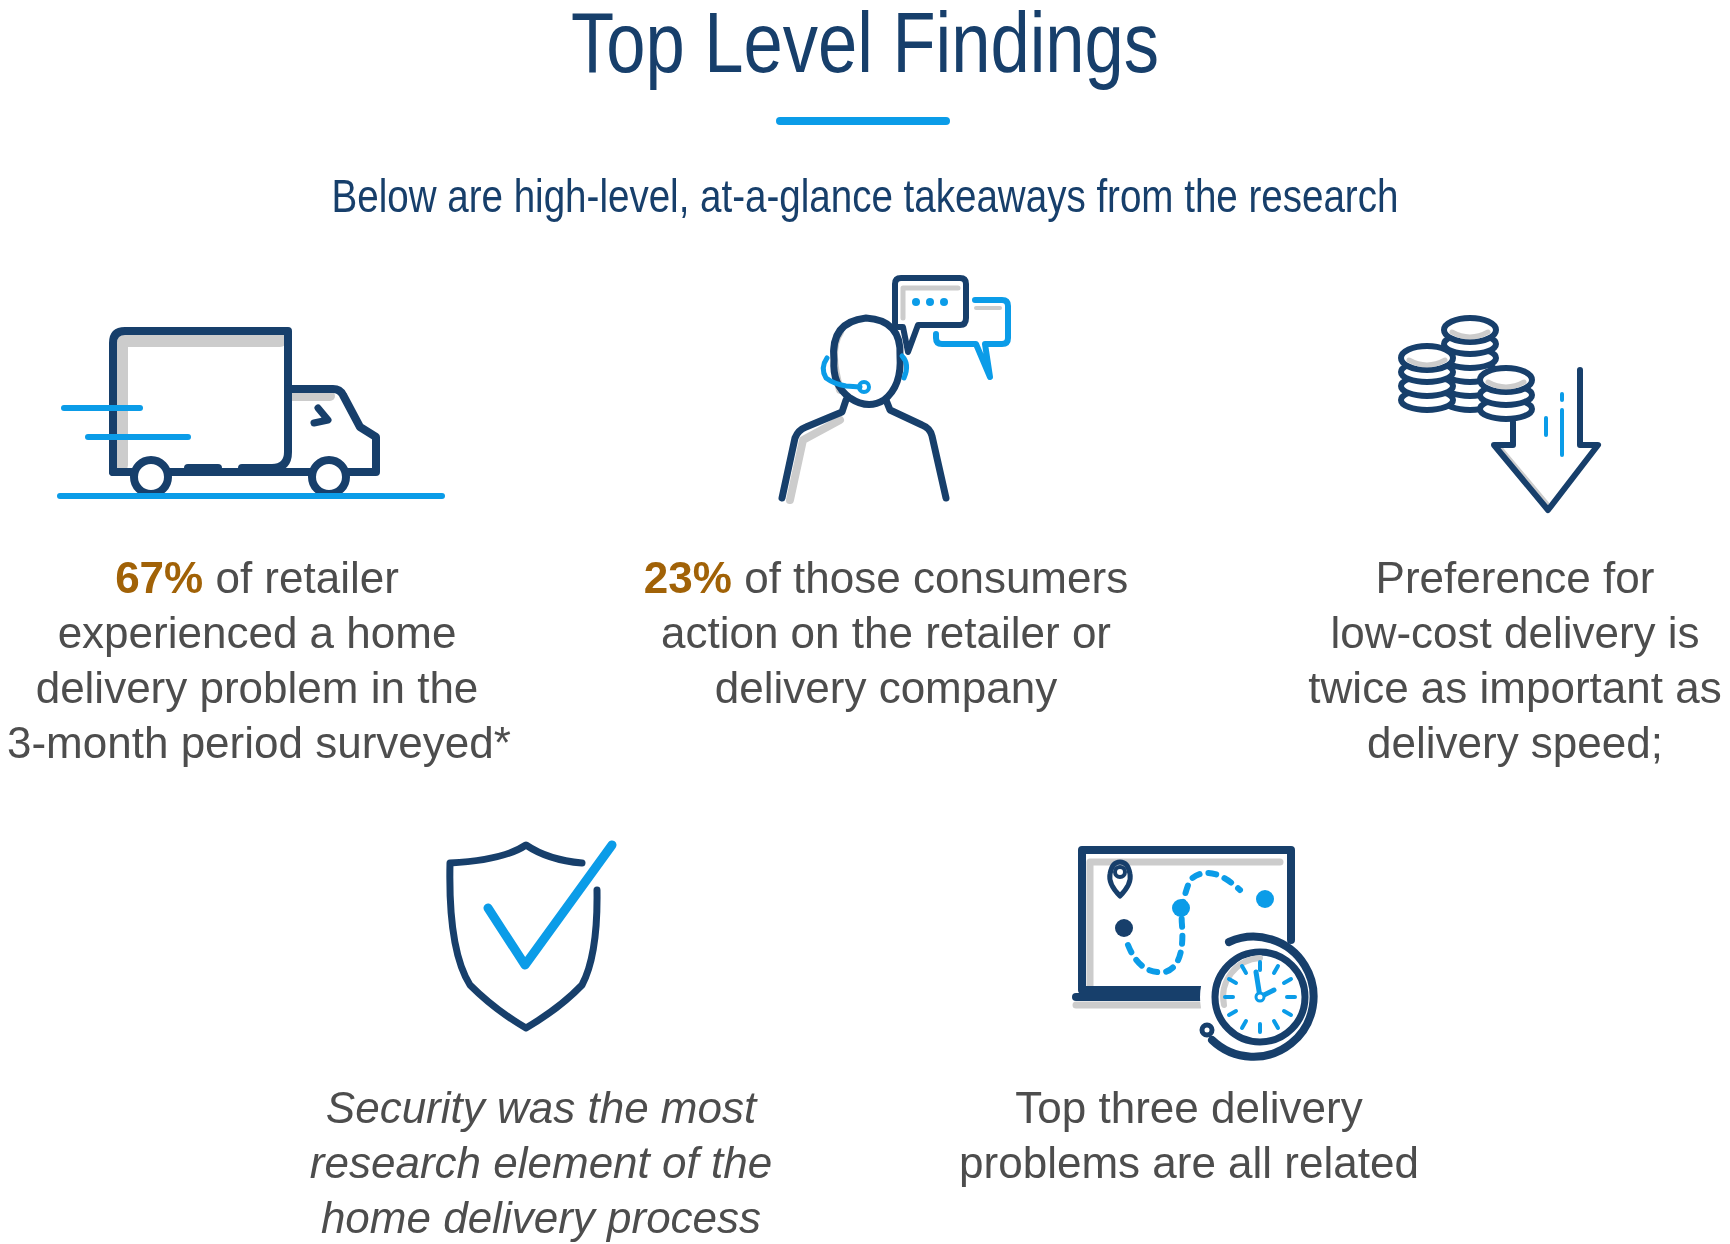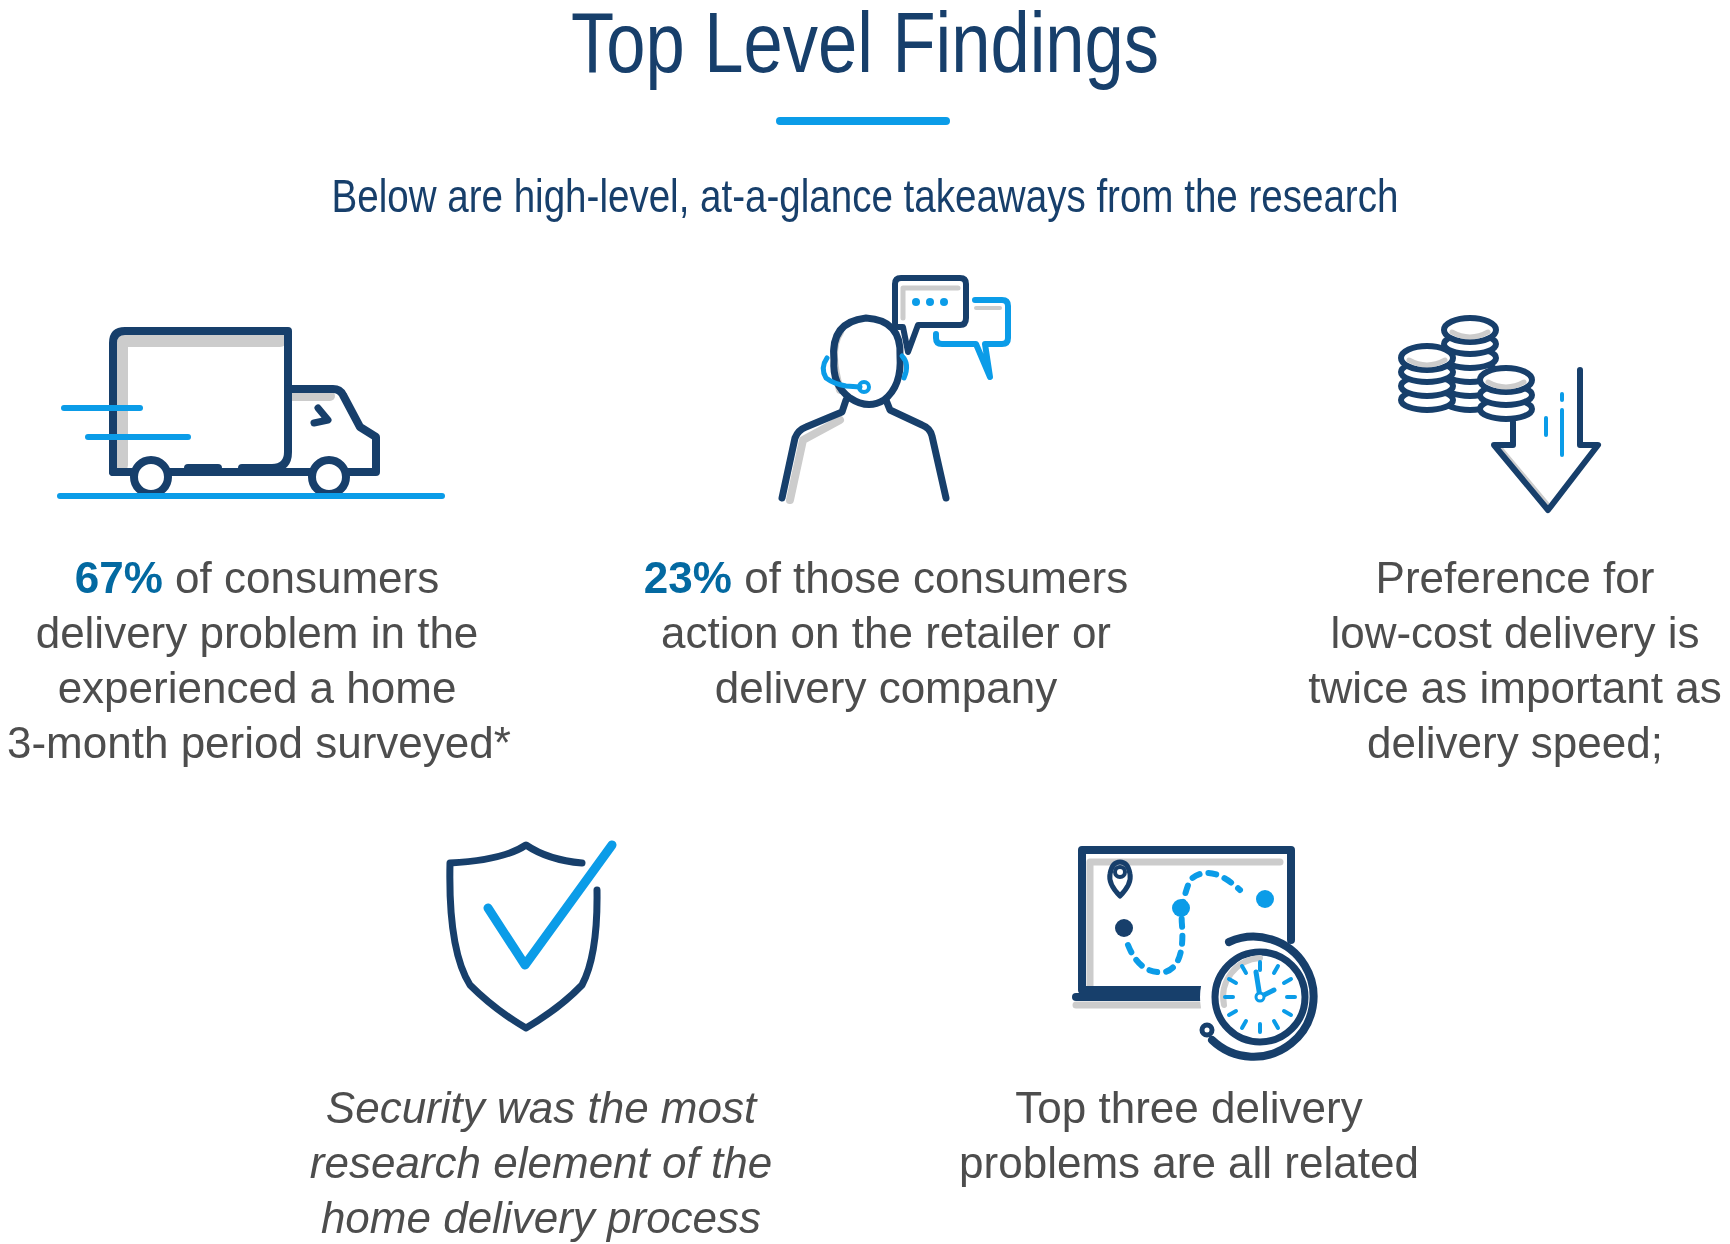--- a/index.html
+++ b/index.html
@@ -16,21 +16,21 @@
   .rule { left: 776px; top: 117px; width: 174px; height: 8px; border-radius: 4px; background: #0b9ce8; }
   .subtitle {
     left: 0; width: 1730px; top: 168px; text-align: center;
     font-size: 47px; line-height: 56px; color: #173f6b;
     transform: scaleX(0.82); transform-origin: 865px 0;
   }
   .finding {
     text-align: center; color: #4d4d4d; font-size: 44px; line-height: 55px;
     font-weight: 300; white-space: nowrap;
   }
-  .finding .stat { color: #0369a1; font-weight: 700; }
+  .finding .stat { color: #a16207; font-weight: 700; }
   .finding .line { display: block; }
   svg.icons { position: absolute; left: 0; top: 0; }
 </style>
 </head>
 <body>
 
 <div class="abs title">Top Level Findings</div>
 <div class="abs rule"></div>
 <div class="abs subtitle">Below are high-level, at-a-glance takeaways from the research</div>
 
@@ -155,23 +155,23 @@
         <path d="M1291 1015 L1284 1011"></path>
       <path d="M1242 1028 L1246 1021"></path>
         <path d="M1278 1028 L1274 1021"></path>
     </g>
     <path d="M1256 972 L1260 997 L1274 990" stroke="#0b9ce8" stroke-width="5"></path>
     <circle cx="1260" cy="997" r="4" fill="#fff" stroke="#0b9ce8" stroke-width="3"></circle>
   </g>
 </svg>
 
 <div class="abs finding" style="left:7px; width:500px; top:550px;">
-  <span class="line"><span class="stat">67%</span> <span>of consumers</span></span>
+  <span class="line"><span class="stat">67%</span> <span>of retailer</span></span>
+  <span class="line">experienced a home</span>
   <span class="line">delivery problem in the</span>
-  <span class="line">experienced a home</span>
   <span class="line">3-month period surveyed*</span>
 </div>
 
 <div class="abs finding" style="left:636px; width:500px; top:550px;">
   <span class="line"><span class="stat">23%</span> <span>of those consumers</span></span>
   <span class="line">action on the retailer or</span>
   <span class="line">delivery company</span>
 </div>
 
 <div class="abs finding" style="left:1265px; width:500px; top:550px;">

